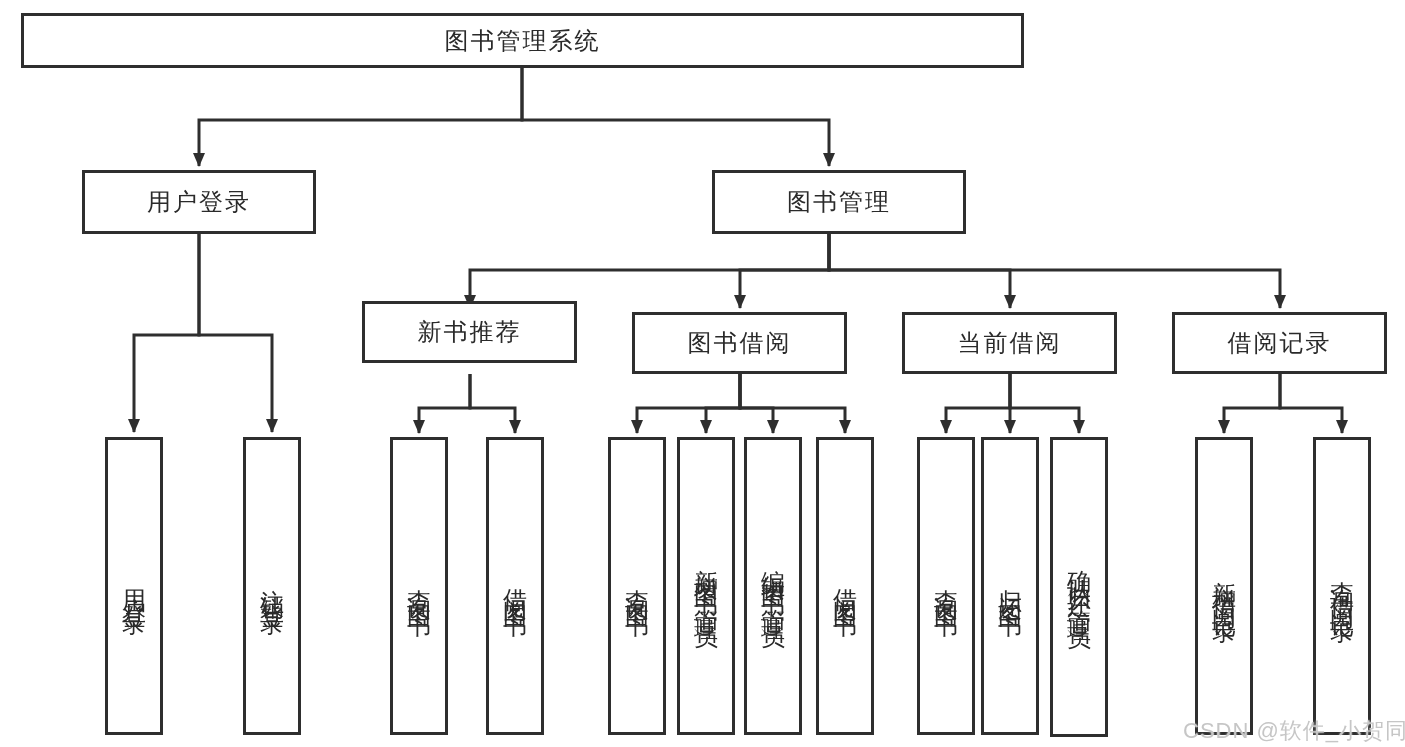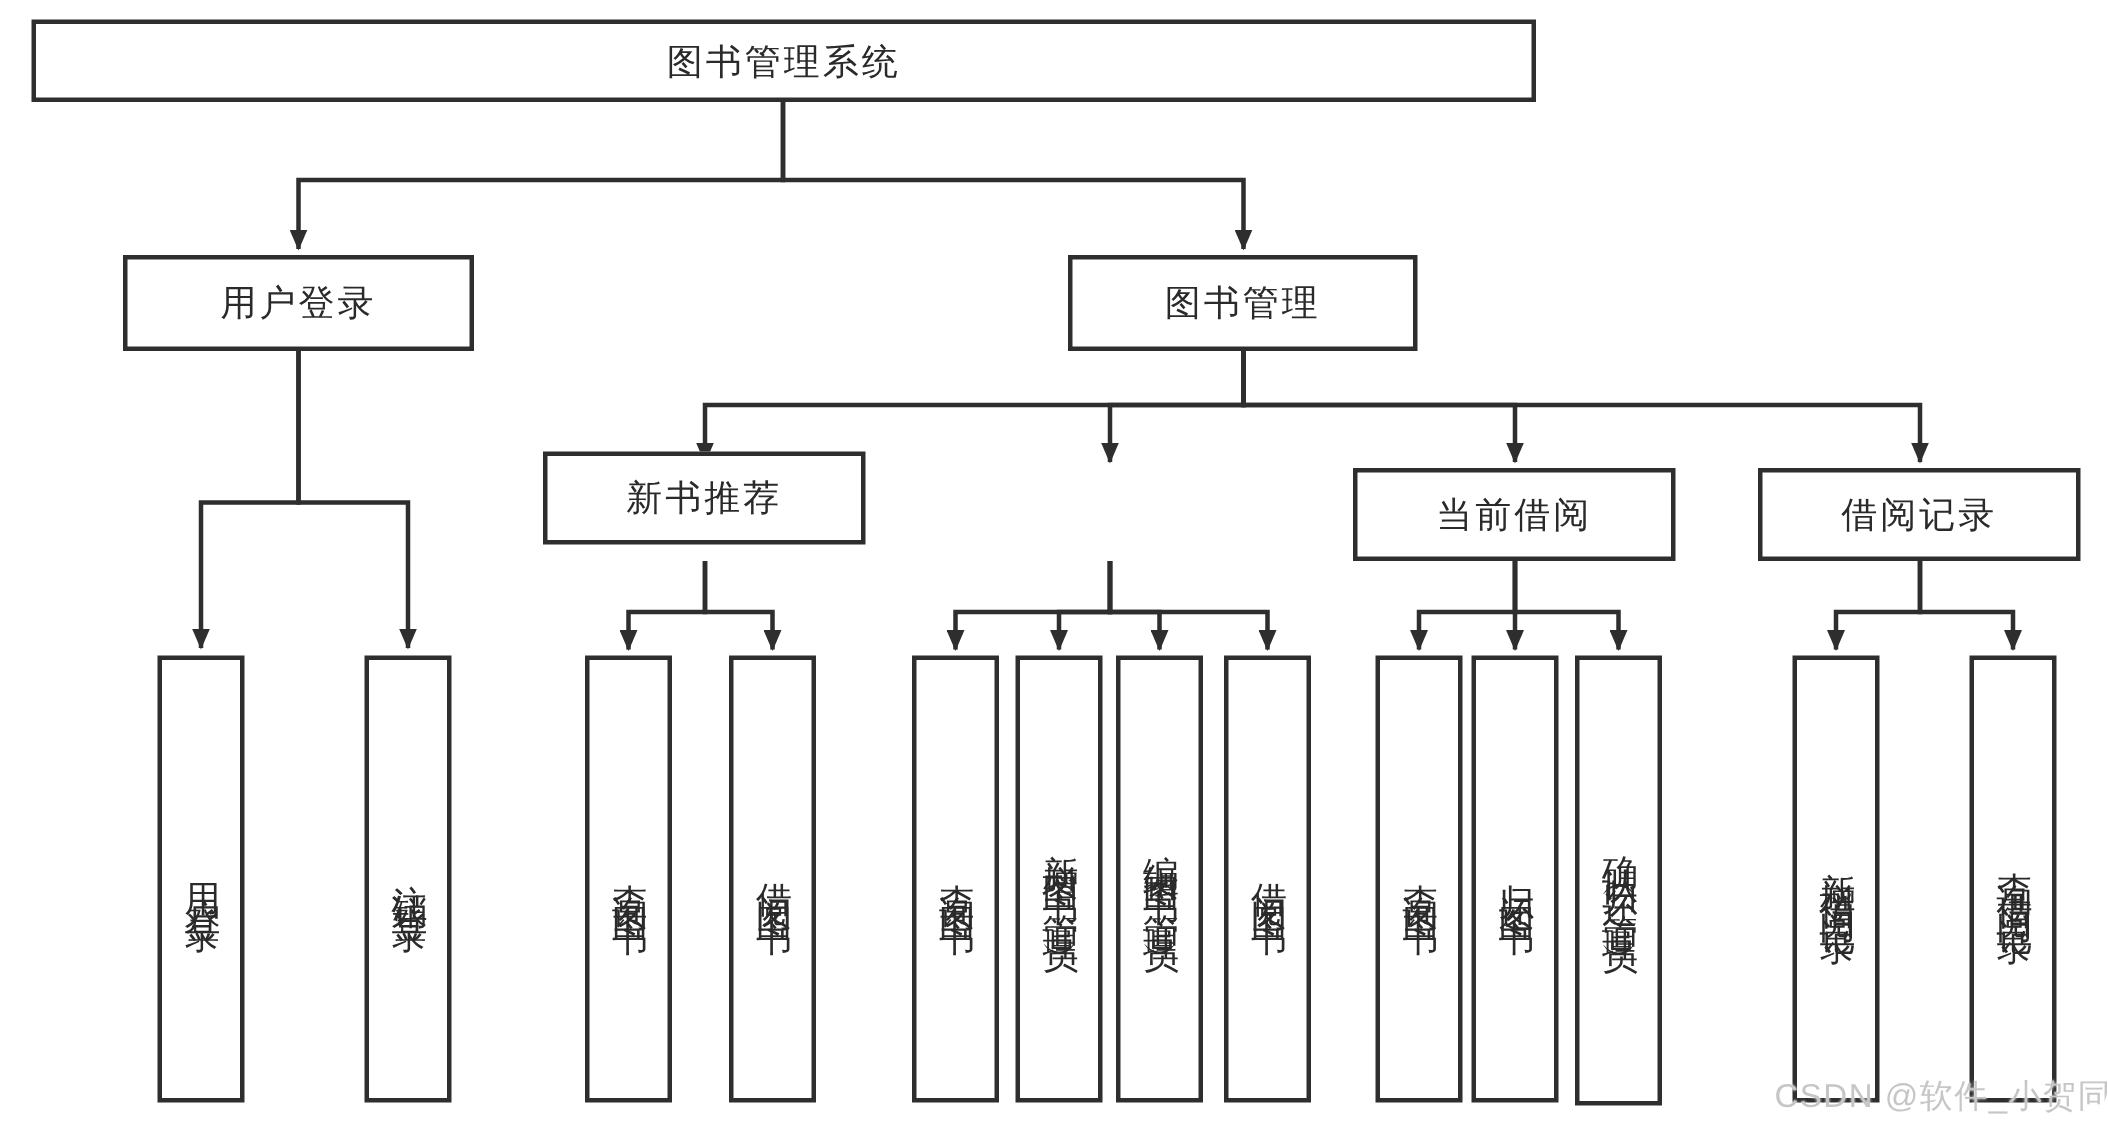--- a/index.html
+++ b/index.html
@@ -1,18 +1,18 @@
 <!DOCTYPE html>
 <html><head>
 <meta charset="utf-8">
 <style>
   html,body{margin:0;padding:0;background:#ffffff;}
   .canvas{
     position:relative;width:1405px;height:747px;background:#ffffff;overflow:hidden;
-    font-family:"Liberation Sans",sans-serif;color:#2a2a2a;border-radius:22px;
+    font-family:"Liberation Sans",sans-serif;color:#2a2a2a;
   }
   .connectors{position:absolute;left:0;top:0;width:1405px;height:747px;z-index:1;}
   .node{
     position:absolute;box-sizing:border-box;background:#ffffff;
     border:3px solid #2e2e2e;display:flex;align-items:center;justify-content:center;
     z-index:2;
   }
   .hbox{font-size:24px;letter-spacing:2px;white-space:nowrap;}
   .vbox span{
     writing-mode:vertical-rl;text-orientation:mixed;
@@ -65,26 +65,29 @@
     </g>
   </svg>
 
   <div class="node hbox" style="left:21px;top:13px;width:1003px;height:55px;">
     <span>图书管理系统</span>
   </div>
 
   <div class="node hbox" style="left:82px;top:170px;width:234px;height:64px;">
     <span>用户登录</span>
   </div>
-  <div class="node hbox" style="left:712px;top:170px;width:233px;height:64px;">
+  <div class="node hbox" style="left:712px;top:170px;width:254px;height:64px;">
     <span>图书管理</span>
   </div>
 
   <div class="node hbox" style="left:362px;top:301px;width:215px;height:62px;">
     <span>新书推荐</span>
+  </div>
+  <div class="node hbox" style="left:632px;top:312px;width:215px;height:62px;">
+    <span>图书借阅</span>
   </div>
   <div class="node hbox" style="left:902px;top:312px;width:215px;height:62px;">
     <span>当前借阅</span>
   </div>
   <div class="node hbox" style="left:1172px;top:312px;width:215px;height:62px;">
     <span>借阅记录</span>
   </div>
 
   <div class="node vbox" style="left:105px;top:437px;width:58px;height:298px;">
     <span>用户登录</span>

